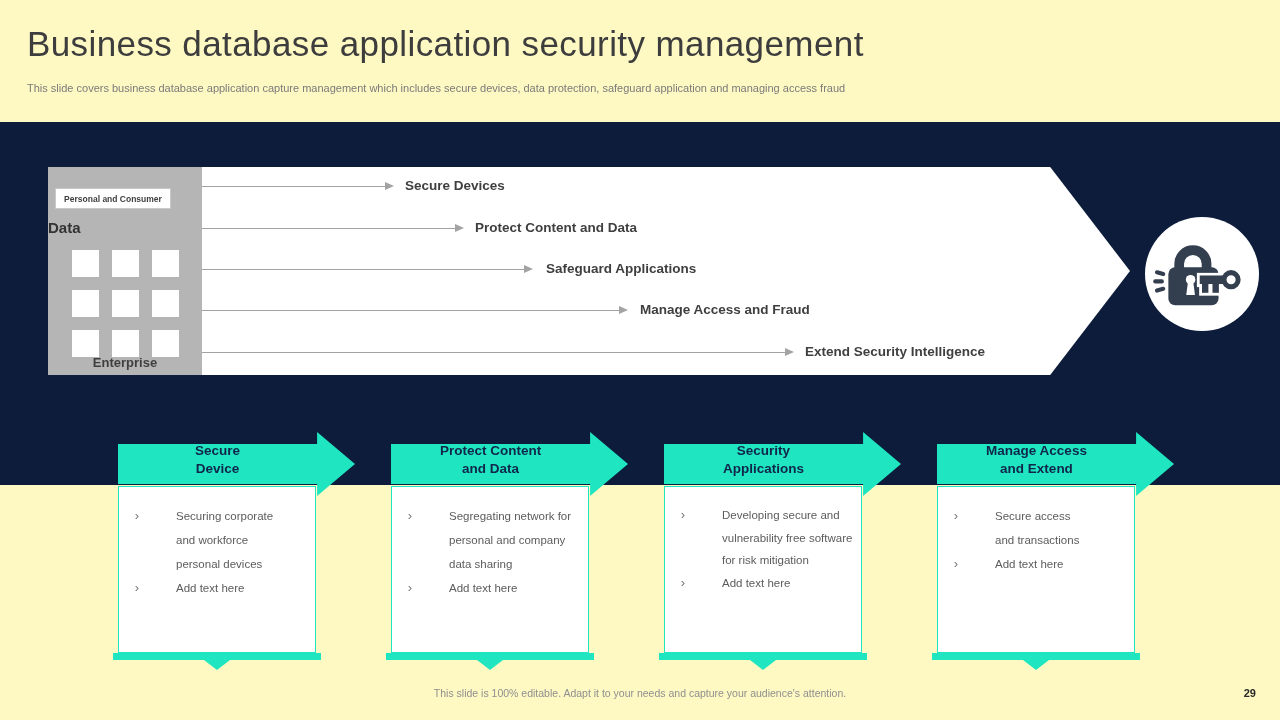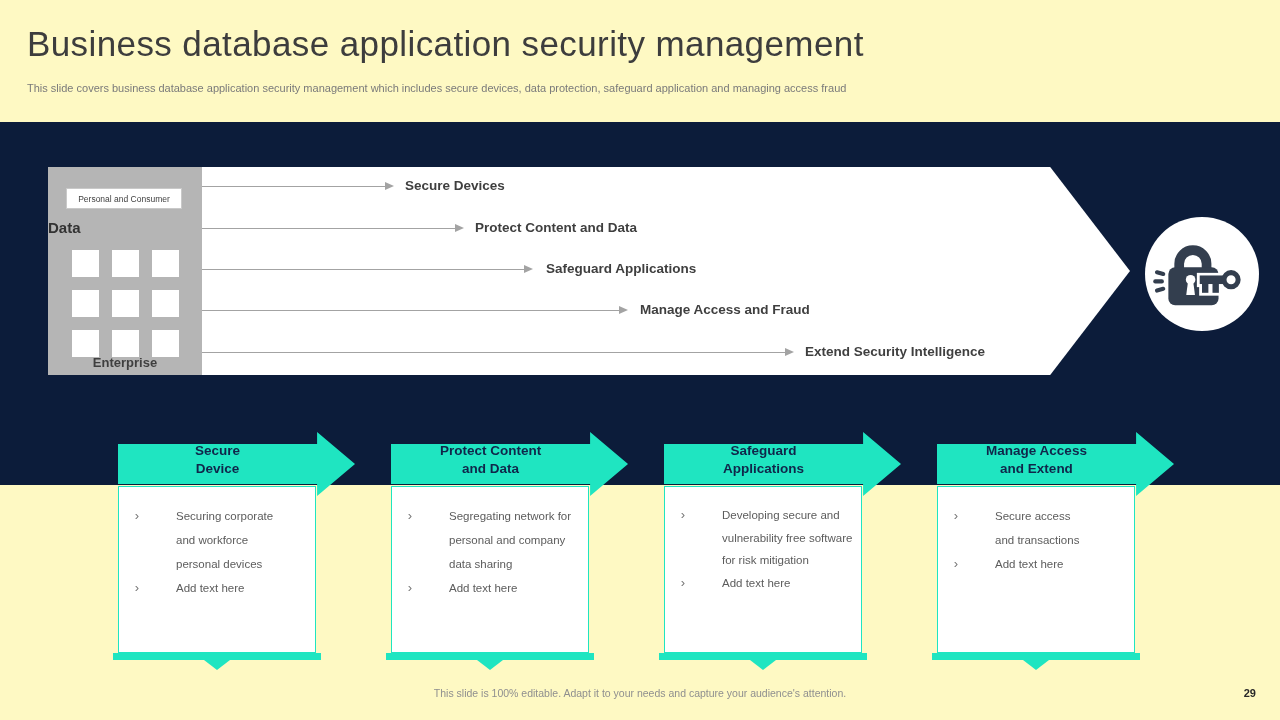--- a/index.html
+++ b/index.html
@@ -11,23 +11,23 @@
   
   .title { position:absolute; left:27px; top:24px; font-size:35px; font-weight:400;
            color:#3d3d3d; letter-spacing:0.4px; white-space:nowrap; }
   .subtitle { position:absolute; left:27px; top:82px; font-size:11px; color:#7a7a7a; white-space:nowrap; }
 
   
   .band { position:absolute; left:0; top:122px; width:1280px; height:363px; background:var(--navy); }
 
   
   .data-panel { position:absolute; left:48px; top:45px; width:154px; height:208px; background:var(--panel); }
-  .pc-label { position:absolute; left:18px; top:21px; width:116px; height:21px; background:#ffffff;
+  .pc-label { position:absolute; left:7px; top:21px; width:116px; height:21px; background:#ffffff;
               border:1px solid #c9c9c9; box-sizing:border-box; display:flex; align-items:center;
-              justify-content:center; font-size:8.5px; font-weight:normal; color:#3f3f3f; white-space:nowrap; }
+              justify-content:center; font-size:8.5px; font-weight:bold; color:#3f3f3f; white-space:nowrap; }
   .data-title { position:absolute; left:0; top:52px; width:100%; 
                 font-size:15px; font-weight:bold; color:#333333; }
   .sq-grid { position:absolute; left:24px; top:83px; display:grid;
              grid-template-columns:repeat(3,27px); grid-auto-rows:27px; gap:13px; }
   .sq { background:#ffffff; }
   .ent-label { position:absolute; left:0; bottom:5px; width:100%; text-align:center;
                font-size:13px; font-weight:bold; color:#3f3f3f; }
 
   
   .chevron { position:absolute; left:202px; top:45px; width:928px; height:208px; background:#ffffff;
@@ -68,21 +68,21 @@
   .footer { position:absolute; left:0; top:687px; width:100%; text-align:center;
             font-size:10.5px; color:#8f8f8f; }
   .pagenum { position:absolute; right:24px; top:687px; font-size:11px; font-weight:bold; color:#282828;text-align:center; }
 </style>
 </head>
 <body>
 
 <div class="slide" style="--navy: #0c1c3a; --teal: #1fe5c1; --icon: #333e4e; --panel: #b5b5b5;">
 
   <div class="title">Business database application security management</div>
-  <div class="subtitle">This slide covers business database application security management which includes secure devices, data protection, safeguard application and managing access fraud</div>
+  <div class="subtitle">This slide covers business database application capture management which includes secure devices, data protection, safeguard application and managing access fraud</div>
 
   <div class="band">
 
     <div class="data-panel">
       <div class="pc-label">Personal and Consumer</div>
       <div class="data-title">Data</div>
       <div class="sq-grid">
         <div class="sq"></div>
         <div class="sq"></div>
         <div class="sq"></div>
@@ -178,21 +178,21 @@
         <span class="marker">›</span>
         <span class="btext">Add text here</span>
       </div>
     </div>
     <div class="bar"></div>
     <div class="tri"></div>
   </div>
 
   <div class="col tight" style="left:664px;">
     <div class="banner">
-      <div class="banner-text">Safeguard
+      <div class="banner-text">Security
 Applications</div>
     </div>
     <div class="card">
       <div class="bullet">
         <span class="marker">›</span>
         <span class="btext">Developing secure and
 vulnerability free software
 for risk mitigation</span>
       </div>
       <div class="bullet">

